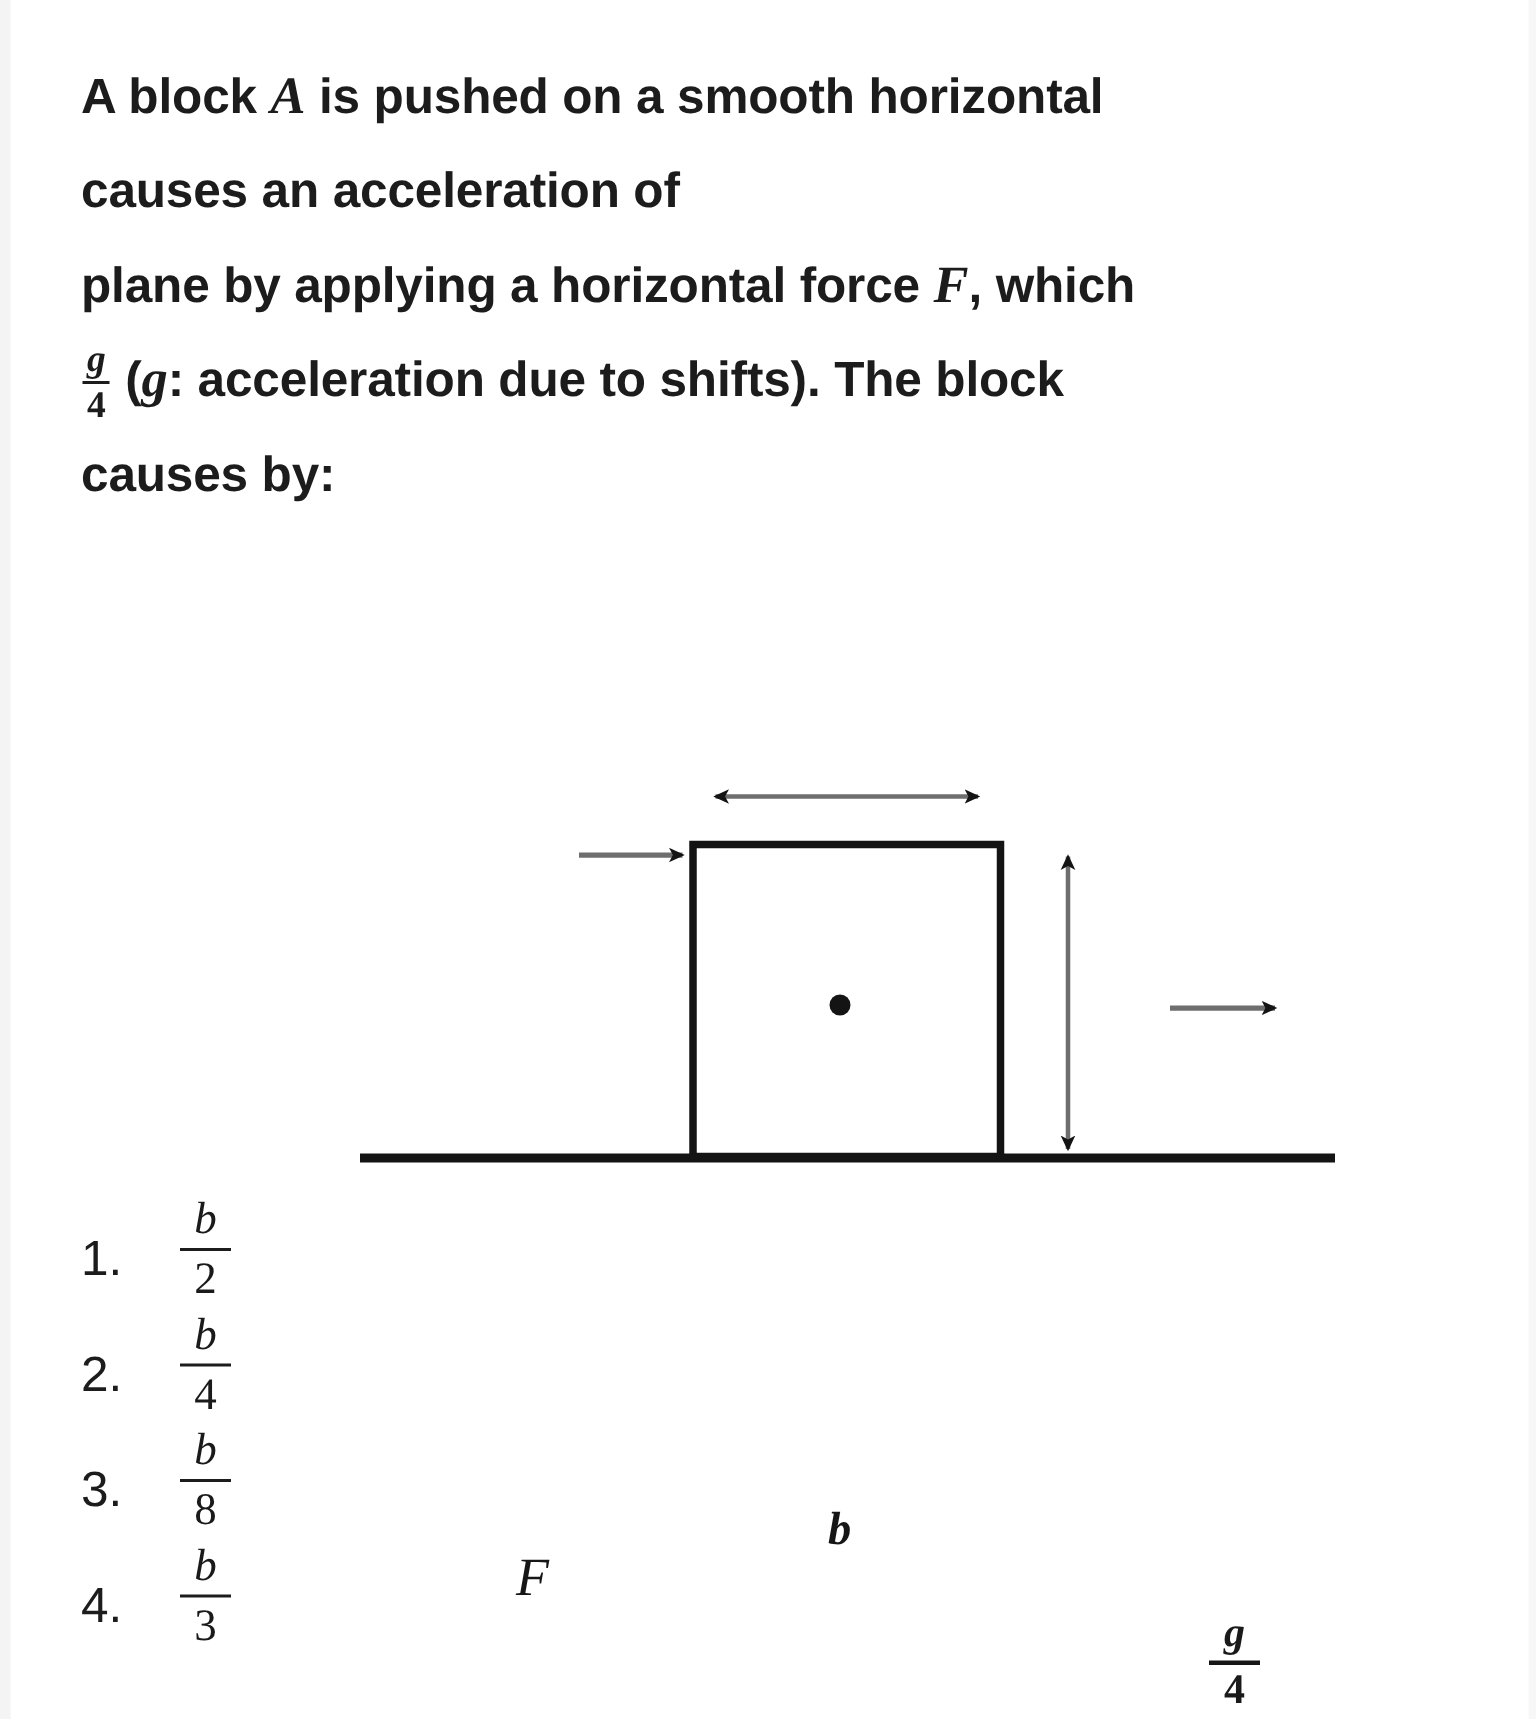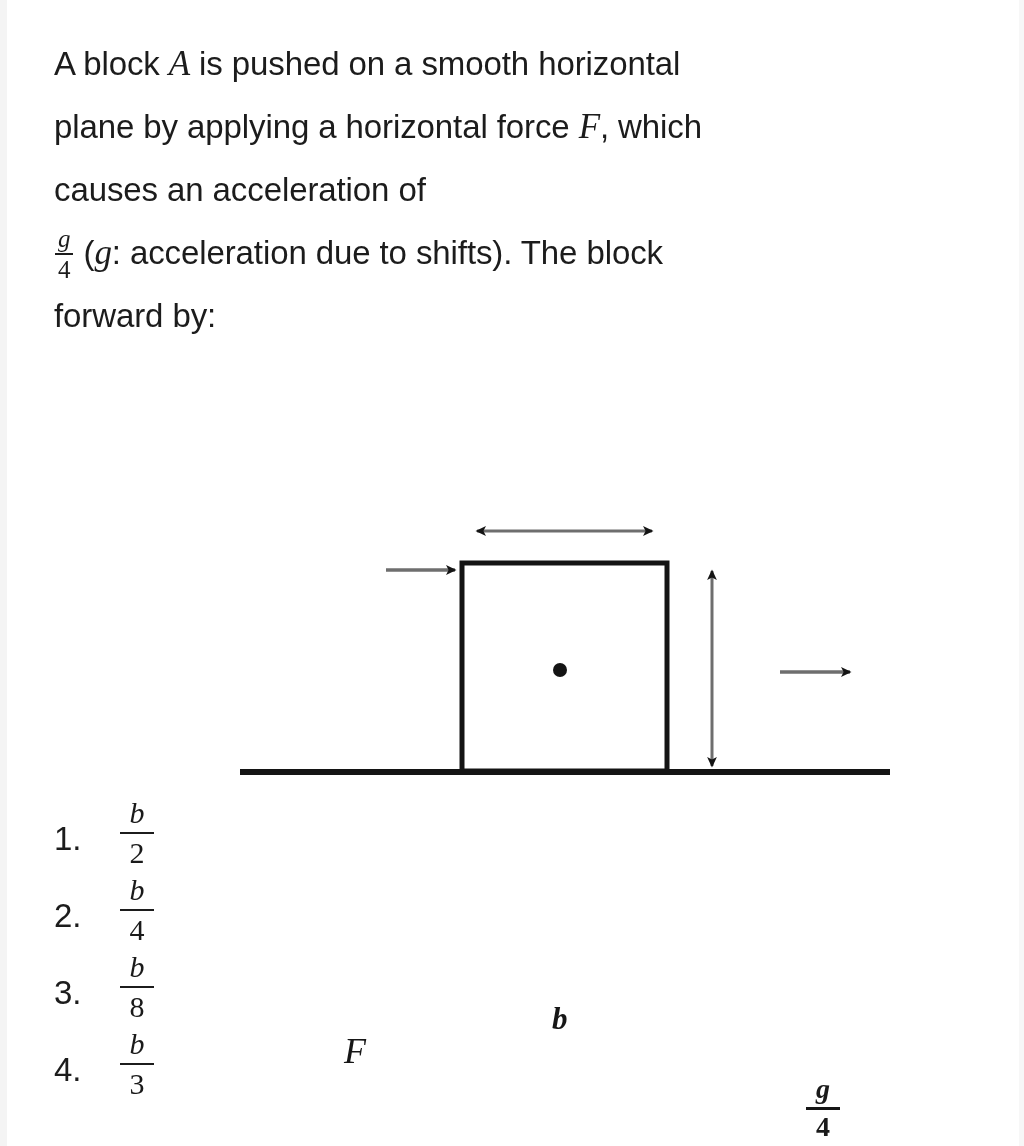--- a/index.html
+++ b/index.html
@@ -40,20 +40,21 @@
     left: 54px;
     top: 32px;
     width: 900px;
   }
   .qline {
     font-size: 33px;
     line-height: 63px;
     color: #1c1c1c;
     white-space: nowrap;
     letter-spacing: -0.1px;
+    font-weight: bold;
   }
   .var {
     font-family: "Liberation Serif", serif;
     font-style: italic;
     font-size: 35px;
   }
 
   
   .frac {
     display: inline-block;
@@ -178,24 +179,24 @@
 </style>
 </head>
 <body>
 
 <div class="page">
   <div class="edge-left"></div>
   <div class="edge-right"></div>
 
   <div class="question" id="question-host">
       <div class="qline"><span>A block </span><span class="var">A</span><span> is pushed on a smooth horizontal</span></div>
+      <div class="qline"><span>causes an acceleration of</span></div>
       <div class="qline"><span>plane by applying a horizontal force </span><span class="var">F</span><span>, which</span></div>
-      <div class="qline"><span>causes an acceleration of</span></div>
       <div class="qline"><span class="frac"><span class="num">g</span><span class="bar"></span><span class="den">4</span></span><span> (</span><span class="var">g</span><span>: acceleration due to shifts). The block</span></div>
-      <div class="qline"><span>forward by:</span></div>
+      <div class="qline"><span>causes by:</span></div>
     </div>
 
   <div class="figure">
     <svg class="fig-svg" width="1024" height="300" viewBox="0 492 1024 300">
       <defs>
         <marker id="ah" markerWidth="11" markerHeight="11" refX="9" refY="5.5" orient="auto" markerUnits="userSpaceOnUse">
           <path d="M0,0.6 L10.5,5.5 L0,10.4 L2.6,5.5 Z" fill="#141414"></path>
         </marker>
         <marker id="ah-rev" markerWidth="11" markerHeight="11" refX="2" refY="5.5" orient="auto" markerUnits="userSpaceOnUse">
           <path d="M11,0.6 L0.5,5.5 L11,10.4 L8.4,5.5 Z" fill="#141414"></path>

